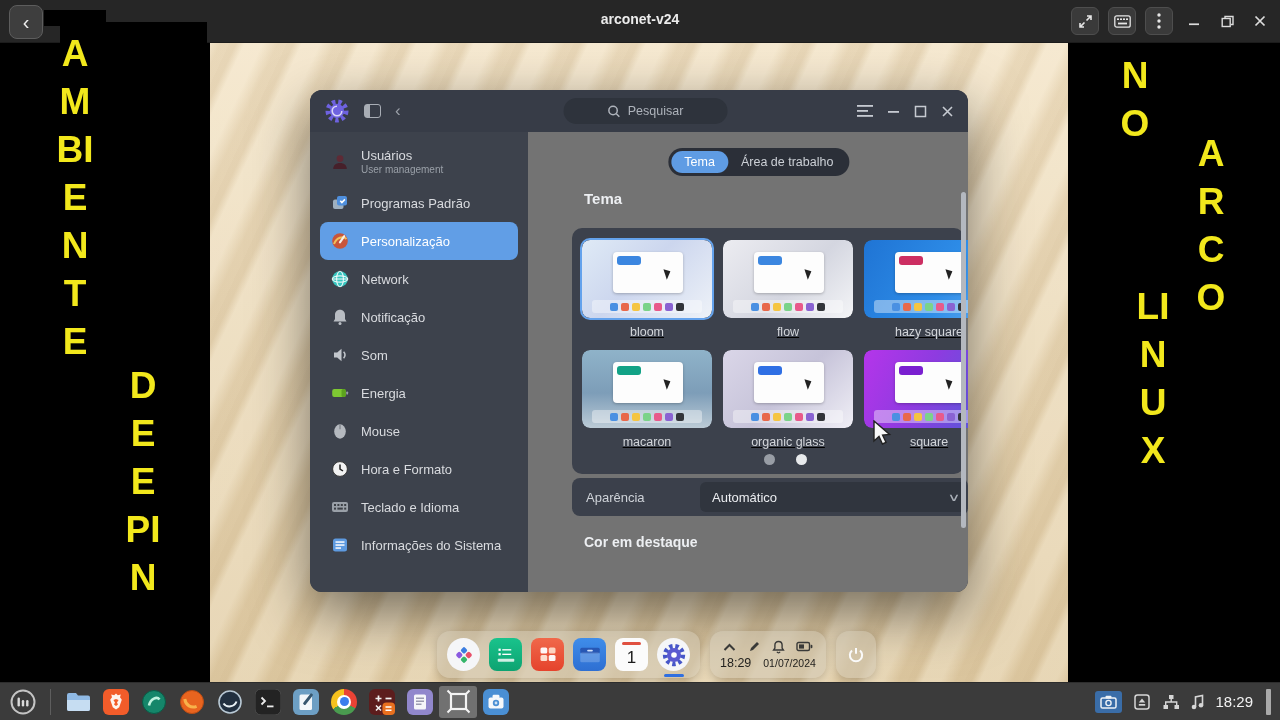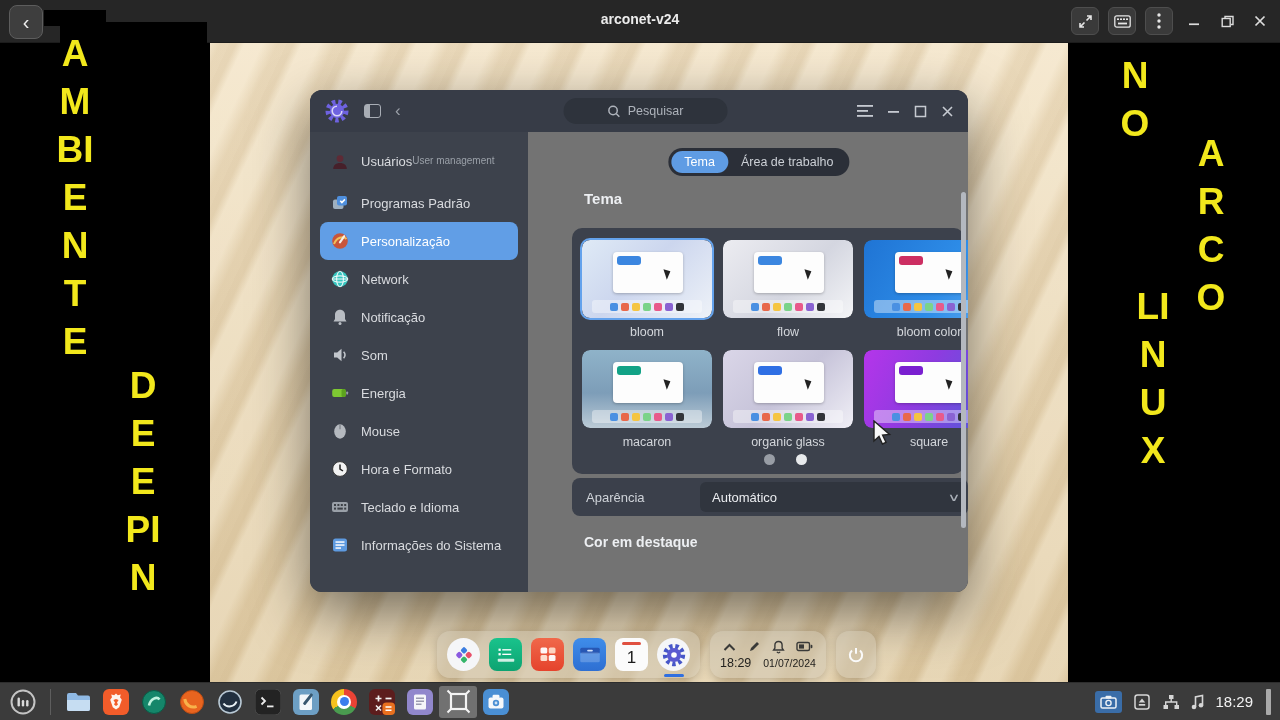--- a/index.html
+++ b/index.html
@@ -32,32 +32,32 @@
   .win-tb .spacer{flex:1;}
   .search-pill{position:absolute;left:50%;top:8px;transform:translateX(-46%);width:164px;height:26px;border-radius:14px;background:#2e333c;display:flex;align-items:center;justify-content:center;gap:7px;color:#aeb3bb;font-size:12.5px;}
   .tb-glyph{color:#c6cad1;font-size:15px;display:flex;align-items:center;justify-content:center;}
   .panel-toggle{width:17px;height:14px;border:1.6px solid #a8adb5;border-radius:3px;position:relative;}
   .panel-toggle::before{content:"";position:absolute;left:0;top:0;bottom:0;width:5px;background:#a8adb5;}
   .win-body{display:flex;height:460px;}
   .sidebar{width:218px;background:#3d424c;padding:8px 10px;overflow:hidden;}
   .side-item{display:flex;align-items:center;gap:11px;height:38px;padding:0 10px;border-radius:8px;color:#d9dbdf;font-size:13px;}
   .side-item.tall{height:44px;}
   .side-item.selected{background:#619ee6;color:#fff;}
-  .side-label-wrap{display:flex;flex-direction:row;line-height:1.15;}
+  .side-label-wrap{display:flex;flex-direction:column;line-height:1.15;}
   .side-sub{font-size:10px;color:#9aa0a8;}
   .icon20{width:20px;height:20px;flex:0 0 20px;}
 
   .main{position:relative;flex:1;background:#737373;overflow:hidden;}
   .tabs{position:absolute;top:16px;left:50%;transform:translateX(-44%);display:inline-flex;background:#2b2f38;border-radius:15px;padding:3px;}
   .tab{font-size:12.5px;color:#ccd0d6;padding:4px 13px;border-radius:12px;}
   .tab.selected{background:#5f9ce4;color:#fff;}
   .sec-title{position:absolute;left:56px;font-size:15px;font-weight:bold;color:#edeff2;}
   .t-tema{top:58px;}
   .t-accent{top:402px;font-size:14px;}
-  .theme-panel{position:absolute;left:44px;top:96px;width:392px;height:246px;background:#3c414c;border-radius:10px;padding:10px 0 0 8px;overflow:visible;}
+  .theme-panel{position:absolute;left:44px;top:96px;width:392px;height:246px;background:#3c414c;border-radius:10px;padding:10px 0 0 8px;overflow:visible;text-decoration:underline;}
   .theme-grid{display:grid;grid-template-columns:repeat(3,141px);grid-auto-rows:110px;}
   .theme-cell{width:134px;}
   .theme-card{width:134px;height:82px;border-radius:10px;border:2px solid transparent;overflow:hidden;position:relative;}
   .theme-card.selected{border-color:#64a2ec;}
   .thumb{position:absolute;inset:0;border-radius:8px;}
   .mini-win{position:absolute;left:24%;top:16%;width:54%;height:52%;background:#fdfdfd;border-radius:4px;box-shadow:0 1px 3px rgba(0,0,0,.25);}
   .mini-pill{position:absolute;left:4px;top:4px;width:24px;height:9px;border-radius:3px;background:#3b86e0;}
   .mini-cursor{position:absolute;right:18%;top:38%;width:0;height:0;border-left:6px solid #222;border-top:4px solid transparent;border-bottom:7px solid transparent;transform:rotate(-18deg);}
   .mini-dock{position:absolute;left:8%;right:8%;bottom:5px;height:13px;border-radius:3px;background:rgba(255,255,255,.4);display:flex;align-items:center;justify-content:center;gap:3px;}
   .mini-dock i{display:block;width:8px;height:8px;border-radius:2px;}
@@ -366,21 +366,21 @@
                       <i style="background:#4a90e2"></i>
                       <i style="background:#e8684a"></i>
                       <i style="background:#f5c542"></i>
                       <i style="background:#7bd389"></i>
                       <i style="background:#e85a8a"></i>
                       <i style="background:#8a63d2"></i>
                       <i style="background:#33353a"></i>
                     </div>
                   </div>
               </div>
-              <div class="theme-name">bloom color</div>
+              <div class="theme-name">hazy square</div>
             </div>
             <div class="theme-cell">
               <div class="theme-card">
                 <div class="thumb" style="background: linear-gradient(rgb(143, 179, 201), rgb(125, 157, 184) 55%, rgb(188, 203, 214));">
                     <div class="mini-win">
                       <span class="mini-pill" style="background: rgb(18, 162, 134);"></span>
                       <span class="mini-cursor"></span>
                     </div>
                     <div class="mini-dock">
                       <i style="background:#4a90e2"></i>

